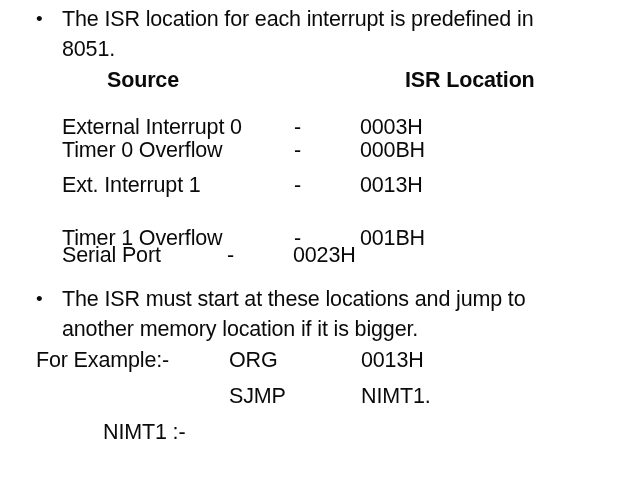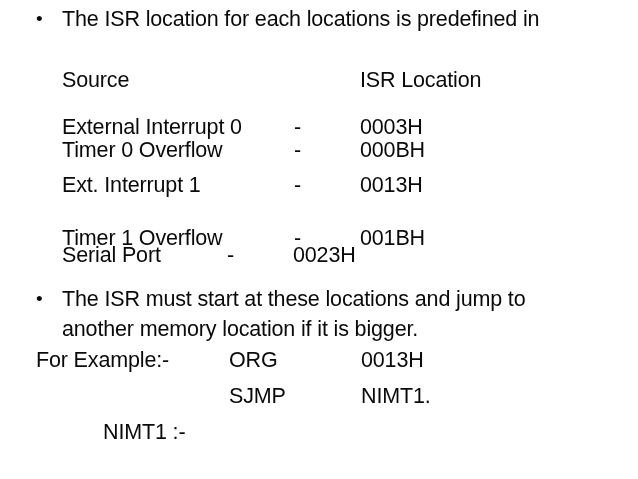--- a/index.html
+++ b/index.html
@@ -70,21 +70,21 @@
     font-size: 21.5px;
     line-height: 30px;
     letter-spacing: -0.15px;
     color: #0a0a0a;
   }
   .cell.src   { left: 62px; }
   .cell.dash  { left: 294px; }
   .cell.loc   { left: 360px; }
   .cell.dash-short { left: 227px; }
   .cell.loc-short  { left: 293px; }
-  .hdr { font-weight: normal; }
+  .hdr { font-weight: bold; margin-left: 45px; }
 
   
   .code-row {
     position: absolute;
     left: 0;
     width: 638px;
     height: 30px;
   }
   .code-label { left: 36px; }
   .code-op    { left: 229px; }
@@ -92,22 +92,23 @@
   .code-tag   { left: 103px; }
 </style>
 </head>
 <body>
 
 <div class="slide">
 
   <div class="bullet-para" style="top:4px;">
     <div class="bullet-row">
       <span class="bullet-mark">•</span>
-      <span class="bullet-text">The ISR location for each locations is predefined in</span>
+      <span class="bullet-text">The ISR location for each interrupt is predefined in</span>
     </div>
+    <span class="cont-text">8051.</span>
   </div>
 
   <div class="tbl-row" style="top:65px;">
     <span class="cell src hdr">Source</span>
     <span class="cell loc hdr">ISR Location</span>
   </div>
 
   <div class="tbl-row" style="top:100px;margin-top:12px;">
     <span class="cell src">External Interrupt 0</span>
     <span class="cell dash">-</span>

